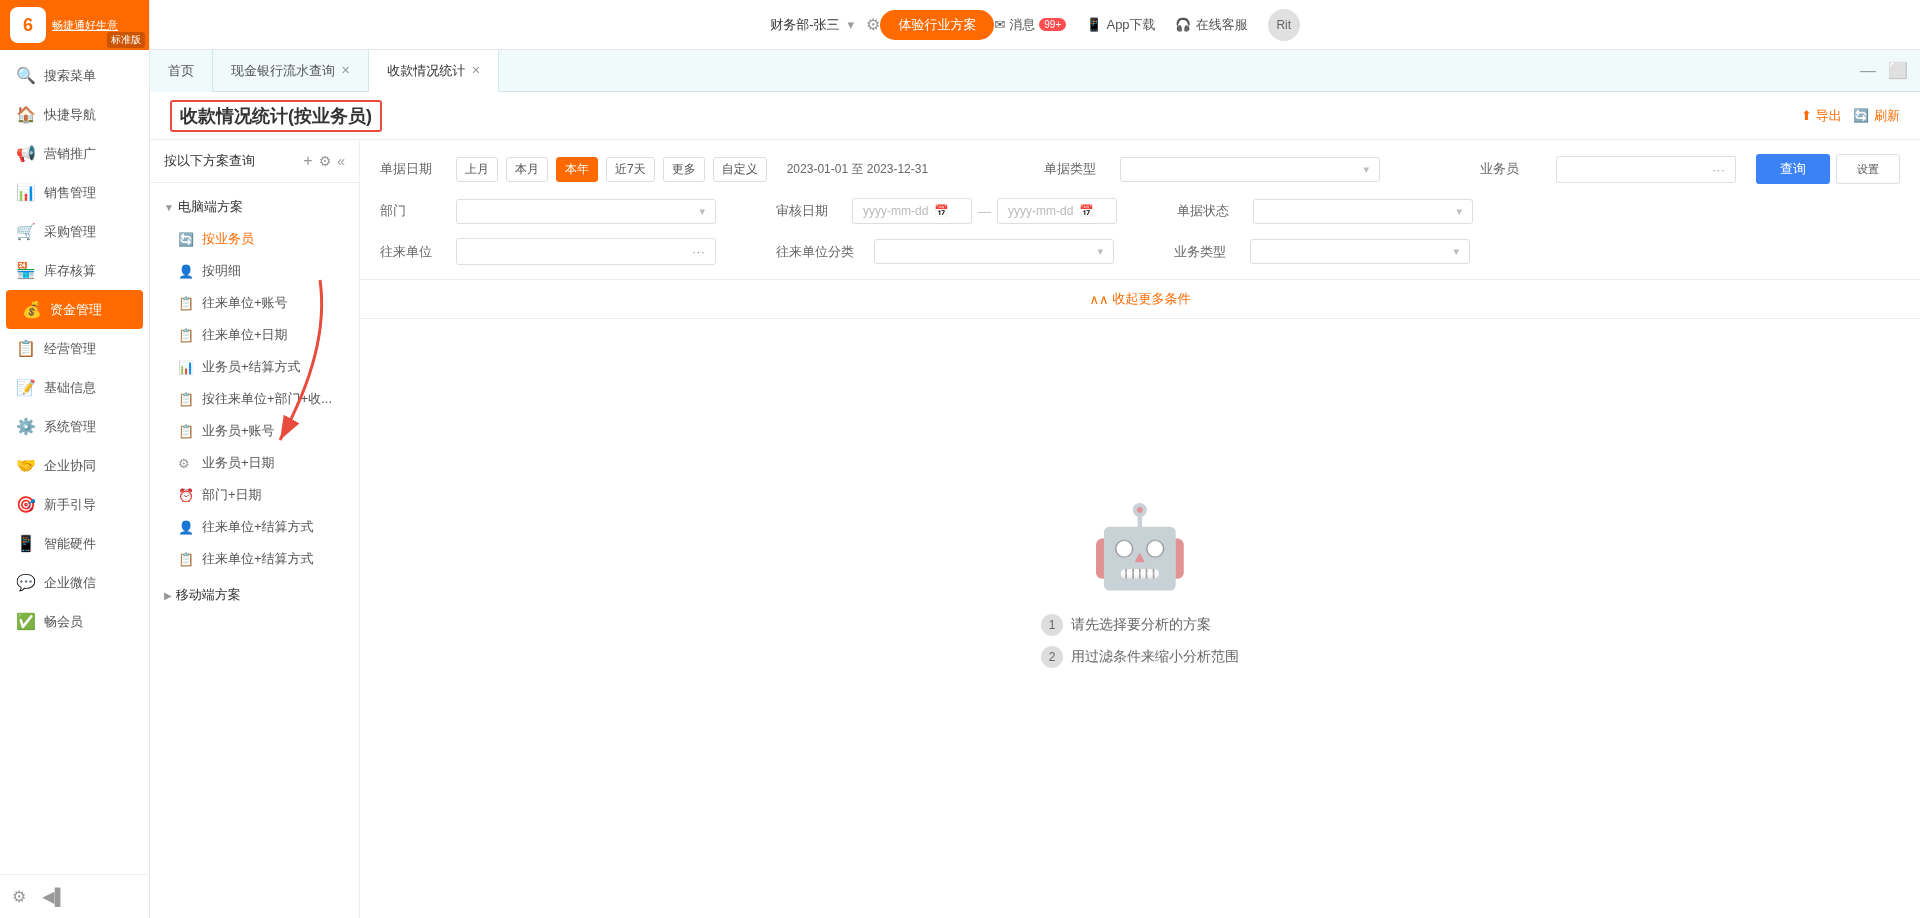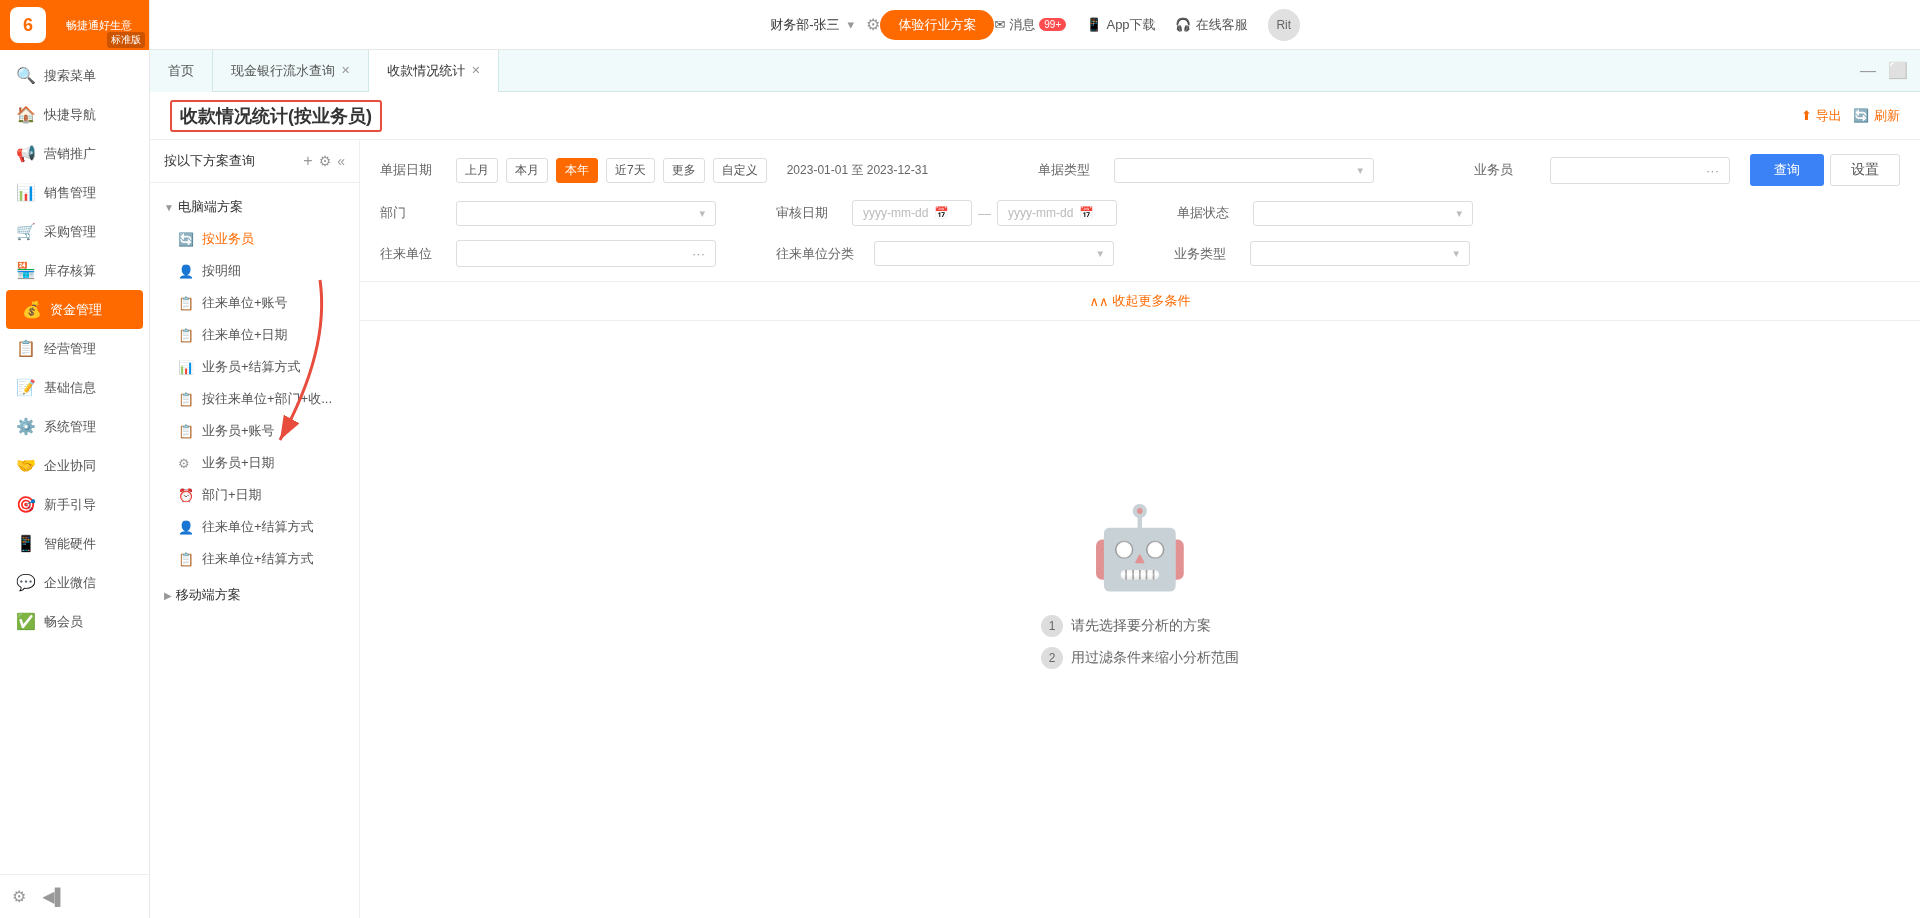--- a/index.html
+++ b/index.html
@@ -23,21 +23,21 @@
       padding: 0 10px;
       position: relative;
     }
     .logo-icon {
       width: 36px; height: 36px;
       background: #fff;
       border-radius: 8px;
       display: flex; align-items: center; justify-content: center;
       font-size: 18px; color: #ff6a00; font-weight: bold;
     }
-    .logo-text { color: #fff; font-size: 11px; margin-left: 20px; }
+    .logo-text { color: #fff; font-size: 11px; margin-left: 6px; text-decoration: underline; }
     .edition-badge {
       position: absolute; bottom: 2px; right: 4px;
       background: rgba(0,0,0,0.2); color: #fff; font-size: 10px; padding: 1px 4px; border-radius: 3px;
     }
     .sidebar-nav { flex: 1; overflow-y: auto; padding: 6px 0; }
     .sidebar-item {
       display: flex; align-items: center; padding: 10px 16px;
       cursor: pointer; color: #555; gap: 8px; font-size: 13px;
     }
     .sidebar-item.active { background: #ff6a00; color: #fff; border-radius: 4px; margin: 0 6px; }
@@ -161,21 +161,21 @@
       font-size: 12px; color: #bbb; min-width: 120px; display: flex; align-items: center; gap: 6px;
     }
     .date-sep { color: #bbb; }
     .filter-dots { color: #999; cursor: pointer; }
     .query-btn {
       background: #3b82f6; color: #fff; border: none;
       padding: 6px 24px; border-radius: 3px; cursor: pointer; font-size: 13px;
     }
     .settings-btn {
       background: #fff; color: #555; border: 1px solid #ddd;
-      padding: 6px 20px; border-radius: 3px; cursor: pointer; font-size: 14px;
+      padding: 6px 20px; border-radius: 3px; cursor: pointer; font-size: 11px;
     }
 
     .collapse-bar {
       display: flex; align-items: center; justify-content: center;
       padding: 10px; color: #ff6a00; cursor: pointer; font-size: 13px; gap: 4px;
       border-bottom: 1px solid #eee;
     }
 
     .empty-hint {
       flex: 1; display: flex; flex-direction: column; align-items: center; justify-content: center;

